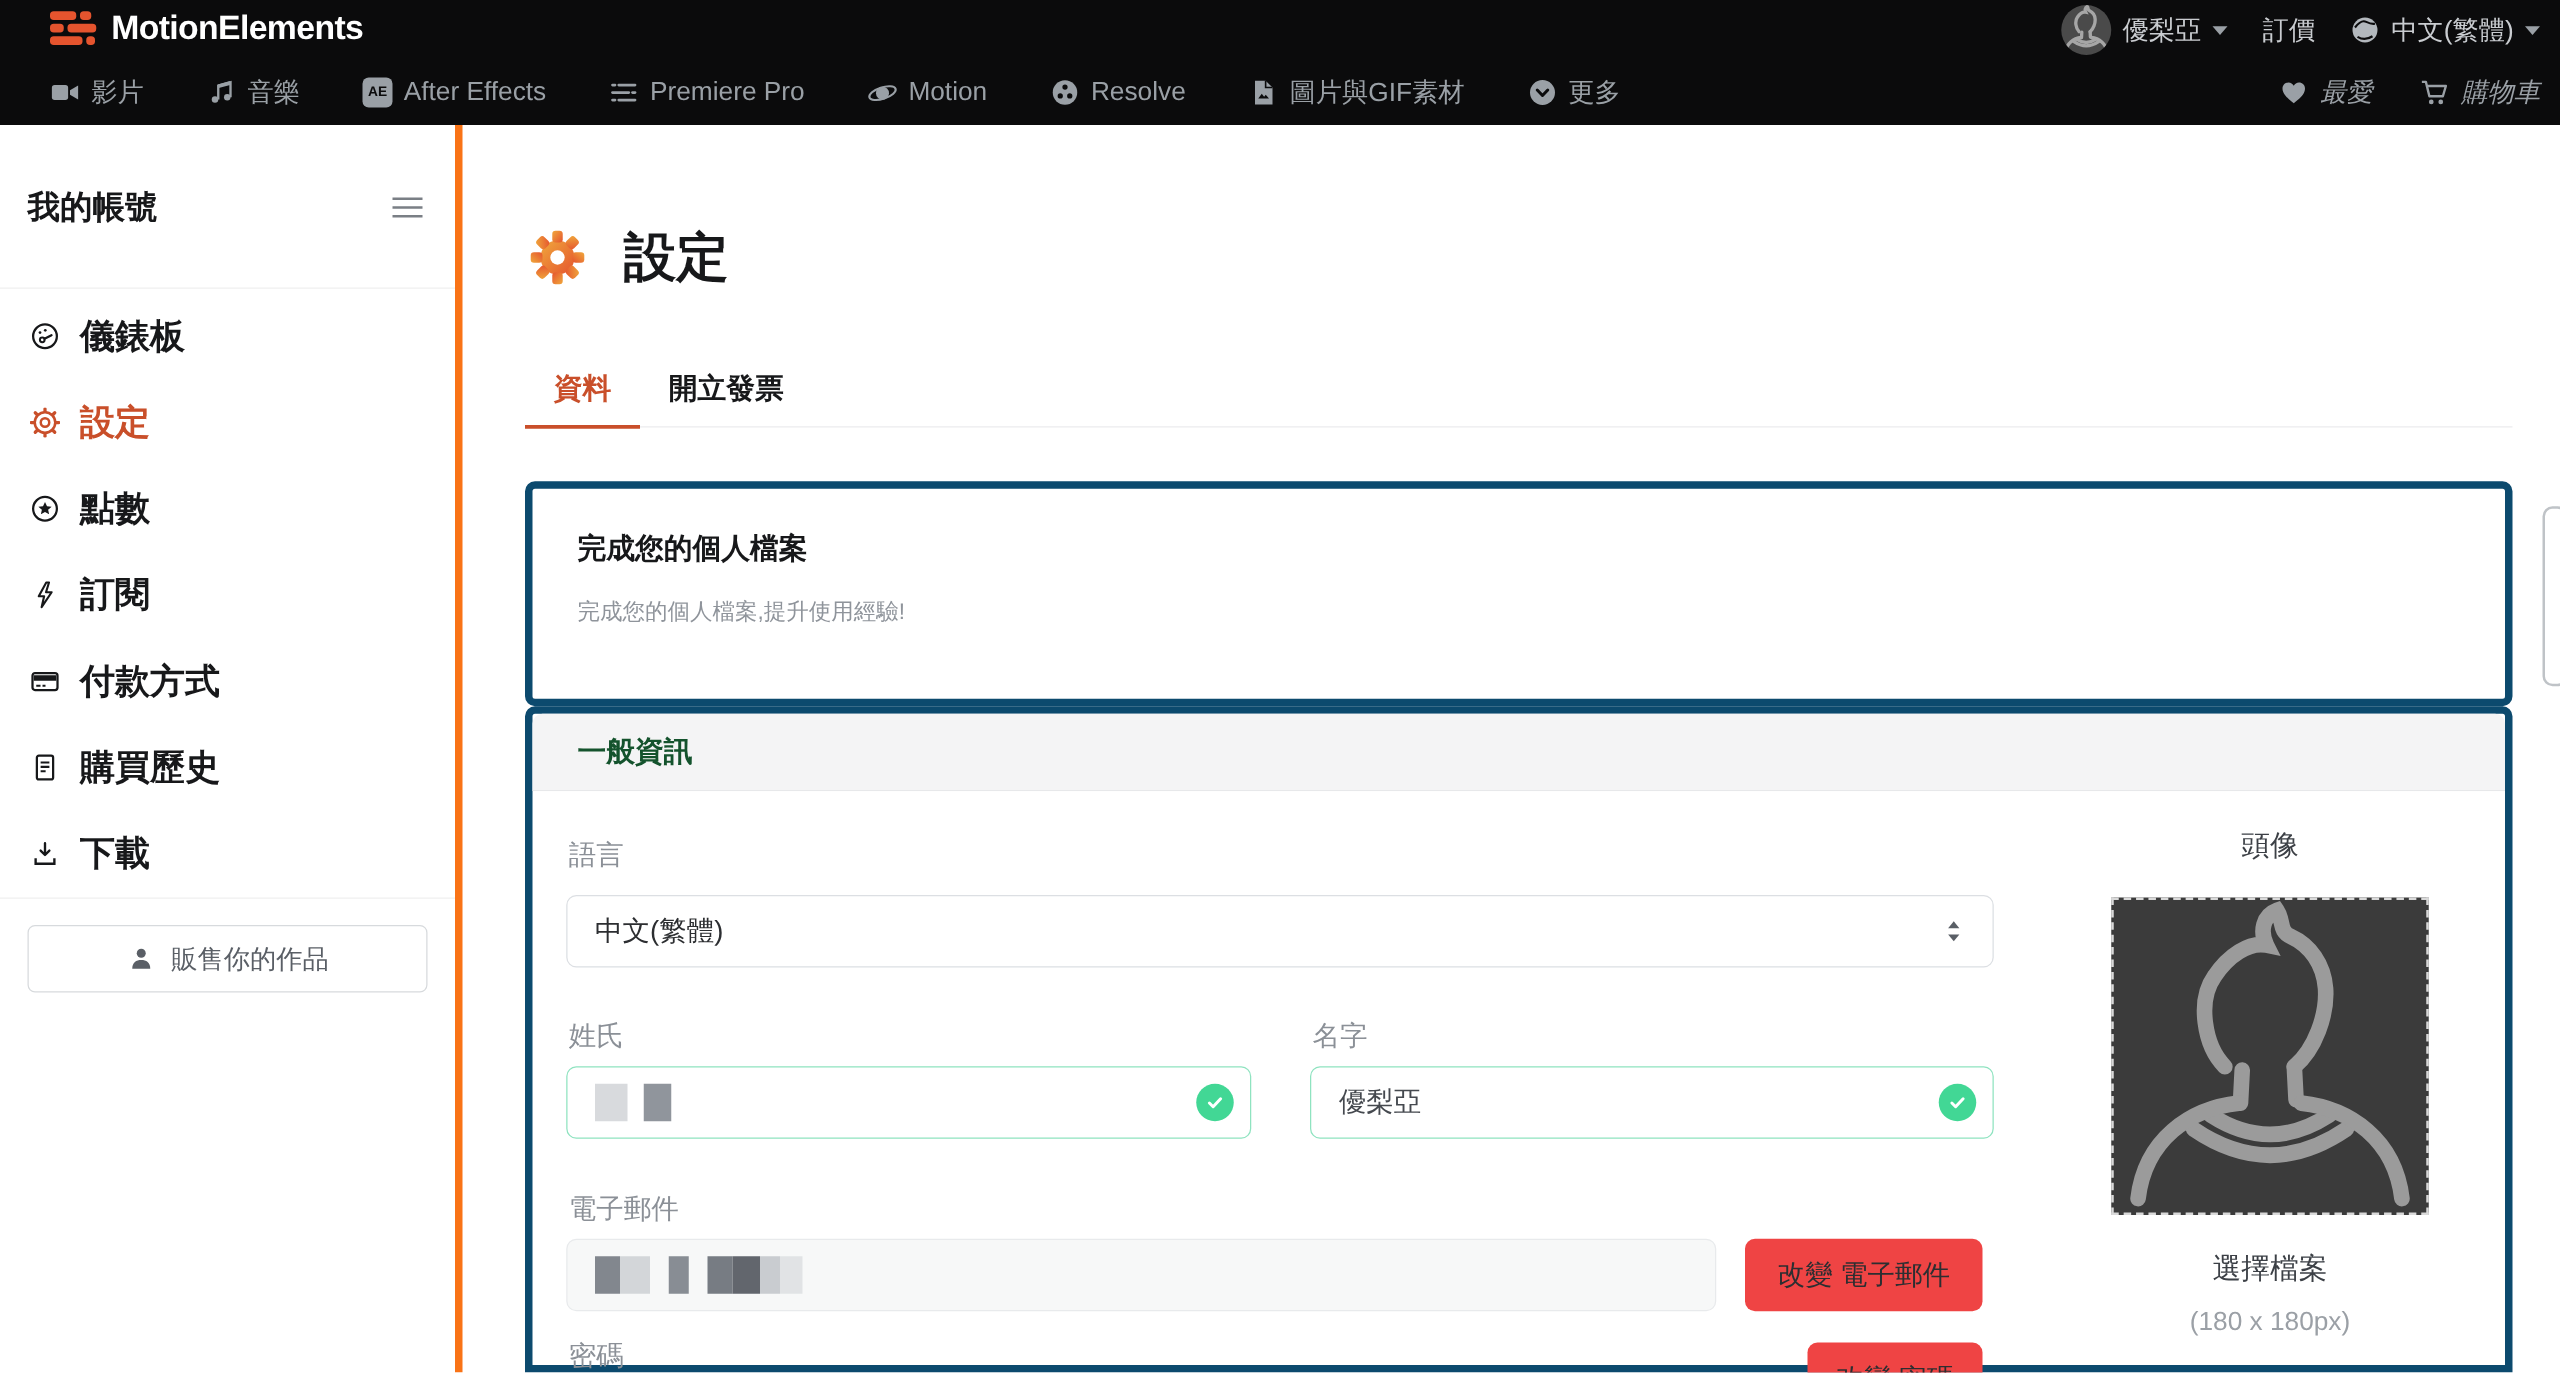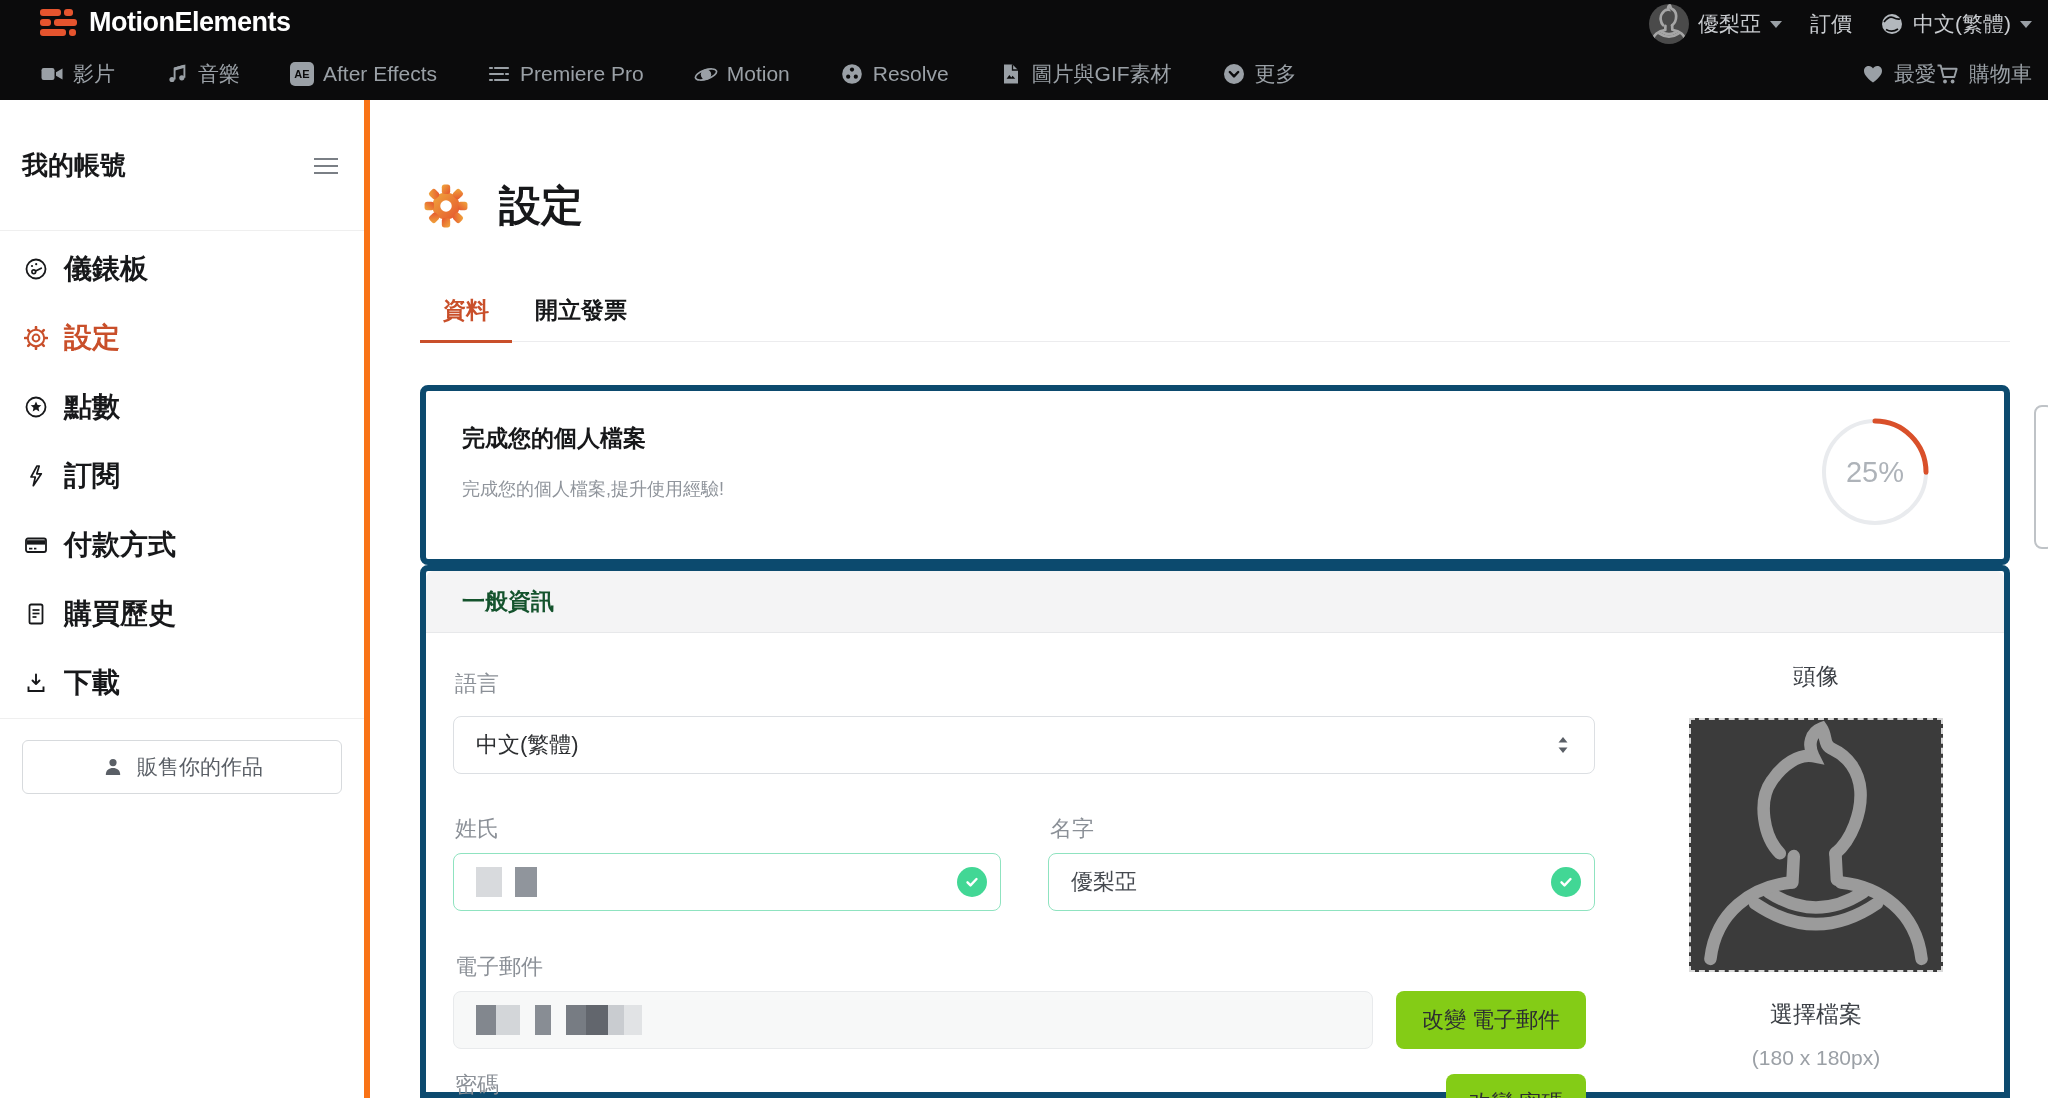--- a/index.html
+++ b/index.html
@@ -17,21 +17,21 @@
   .brand-name{color:#fff;font-size:27px;font-weight:700;letter-spacing:-0.5px;}
   .hright1{position:absolute;right:16px;top:0;height:48px;display:flex;align-items:center;gap:28px;}
   .hitem{display:flex;align-items:center;gap:9px;color:#c9ccd0;font-size:21px;cursor:pointer;}
   .caret{width:0;height:0;border-left:6px solid transparent;border-right:6px solid transparent;border-top:7px solid #9aa0a6;}
   .avatar-sm{width:40px;height:40px;border-radius:50%;background:#4a4a4a;overflow:hidden;}
   .hrow2{position:absolute;top:48px;left:0;right:0;height:52px;}
   .hnav{position:absolute;left:40px;top:0;height:52px;display:flex;align-items:center;gap:50px;}
   .hnav-item{display:flex;align-items:center;gap:9px;color:#9aa0a6;font-size:21px;cursor:pointer;white-space:nowrap;}
   .ae-badge{width:24px;height:24px;border-radius:5px;background:#9aa0a6;color:#0b0b0c;font-size:11px;font-weight:700;
             display:flex;align-items:center;justify-content:center;}
-  .hright2{position:absolute;right:16px;top:0;height:52px;display:flex;align-items:center;}
+  .hright2{position:absolute;right:16px;top:0;height:52px;display:flex;align-items:center;gap:38px;font-style:italic;}
   
   .sidebar{position:absolute;top:100px;left:0;width:364px;height:998px;background:#fff;border-right:6px solid #f97316;z-index:4;}
   .sb-head{position:absolute;top:0;left:0;right:0;height:130px;border-bottom:1px solid #efefef;}
   .sb-title{position:absolute;left:22px;top:48px;font-size:26px;font-weight:700;color:#17181a;}
   .hamburger{position:absolute;right:26px;top:58px;width:24px;cursor:pointer;}
   .hamburger span{display:block;height:2px;background:#7a7f85;margin-bottom:5px;}
   .sb-list{position:absolute;top:134px;left:0;right:0;}
   .sitem{height:69px;display:flex;align-items:center;gap:16px;padding-left:24px;font-size:28px;font-weight:700;color:#17181a;cursor:pointer;}
   .sitem.active{color:#c94f2a;}
   .sb-div2{position:absolute;top:618px;left:0;right:0;height:1px;background:#efefef;}
@@ -60,21 +60,21 @@
   .select .spacer{flex:1;}
   .vinput{position:absolute;top:282px;height:58px;border:1.5px solid #8fe3c0;border-radius:8px;box-sizing:border-box;background:#fff;}
   .vinput input{position:absolute;inset:0;border:none;outline:none;background:transparent;font-size:22px;color:#45494f;
                 padding:0 60px 0 22px;font-family:inherit;width:100%;box-sizing:border-box;}
   .check{position:absolute;right:13px;top:50%;transform:translateY(-50%);width:30px;height:30px;border-radius:50%;
          background:#42d795;display:flex;align-items:center;justify-content:center;}
   .redact{display:flex;align-items:center;height:100%;padding-left:22px;gap:0;}
   .rb{height:30px;display:inline-block;}
   .email-input{position:absolute;left:27px;top:420px;width:920px;height:58px;background:#f7f8f8;border:1px solid #e8eaec;
                border-radius:8px;box-sizing:border-box;}
-  .gray-btn{position:absolute;background:#84cc16;border:none;border-radius:8px;font-size:22px;color:#2c2e31;
+  .gray-btn{position:absolute;background:#ef4444;border:none;border-radius:8px;font-size:22px;color:#2c2e31;
             font-family:inherit;cursor:pointer;display:flex;align-items:center;justify-content:center;}
   .avatar-col-label{position:absolute;left:1263px;width:254px;text-align:center;font-size:23px;color:#3c4046;}
   .avatar-box{position:absolute;left:1263px;top:147px;width:254px;height:254px;background:#3b3b3b;
               border:2px dashed #d9d9d9;box-sizing:border-box;cursor:pointer;}
   .choose-file{top:428px;font-weight:400;cursor:pointer;}
   .avatar-hint{top:475px;color:#9ba0a6;font-size:21px;}
   .scroll-thumb{position:absolute;right:-6px;top:305px;width:16px;height:140px;border:2px solid #bfc3c7;
                 border-radius:8px;background:#fff;z-index:9;cursor:pointer;}
 </style>
 </head>
@@ -328,27 +328,20 @@
   </div>
 
   <div class="tabs">
     <div class="tab active">資料</div>
     <div class="tab">開立發票</div>
   </div>
 
   <div class="card card1">
     <div class="pc-title">完成您的個人檔案</div>
     <div class="pc-sub">完成您的個人檔案,提升使用經驗!</div>
-    <div class="ring-wrap">
-      <svg width="110" height="110" viewBox="0 0 110 110">
-        <circle cx="55" cy="55" r="51" fill="none" stroke="#e9ebee" stroke-width="4"></circle>
-        <circle cx="55" cy="55" r="51" fill="none" stroke="#d9502a" stroke-width="5" stroke-linecap="round" transform="rotate(-90 55 55)" stroke-dasharray="80.11061266653972 320.4424506661589"></circle>
-      </svg>
-      <div class="ring-label">25%</div>
-    </div>
   </div>
 
   <div class="card card2">
     <div class="sec-head">一般資訊</div>
 
     <div class="flabel" style="left:29px;top:98px">語言</div>
     <div class="select">
       <span>中文(繁體)</span>
       <span class="spacer"></span>
       <svg width="18" height="22" viewBox="0 0 18 22">

